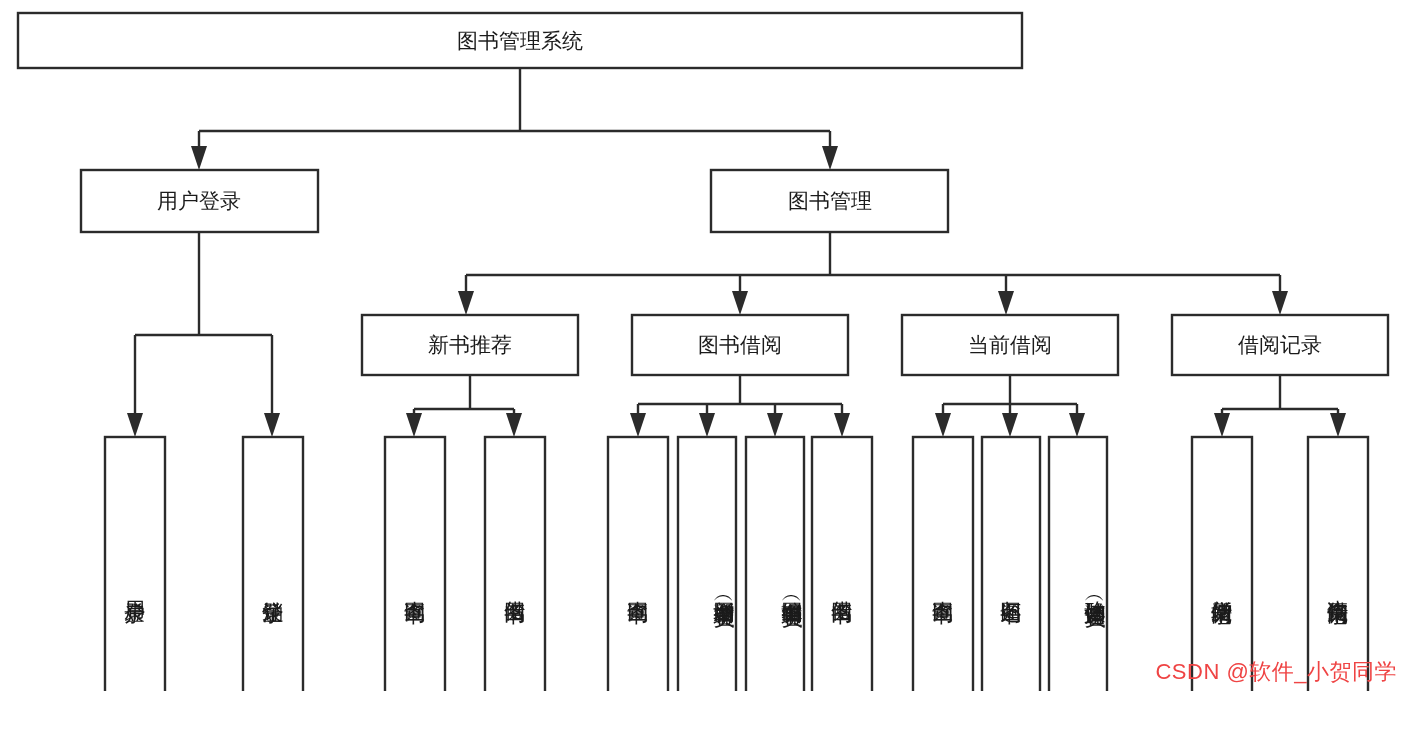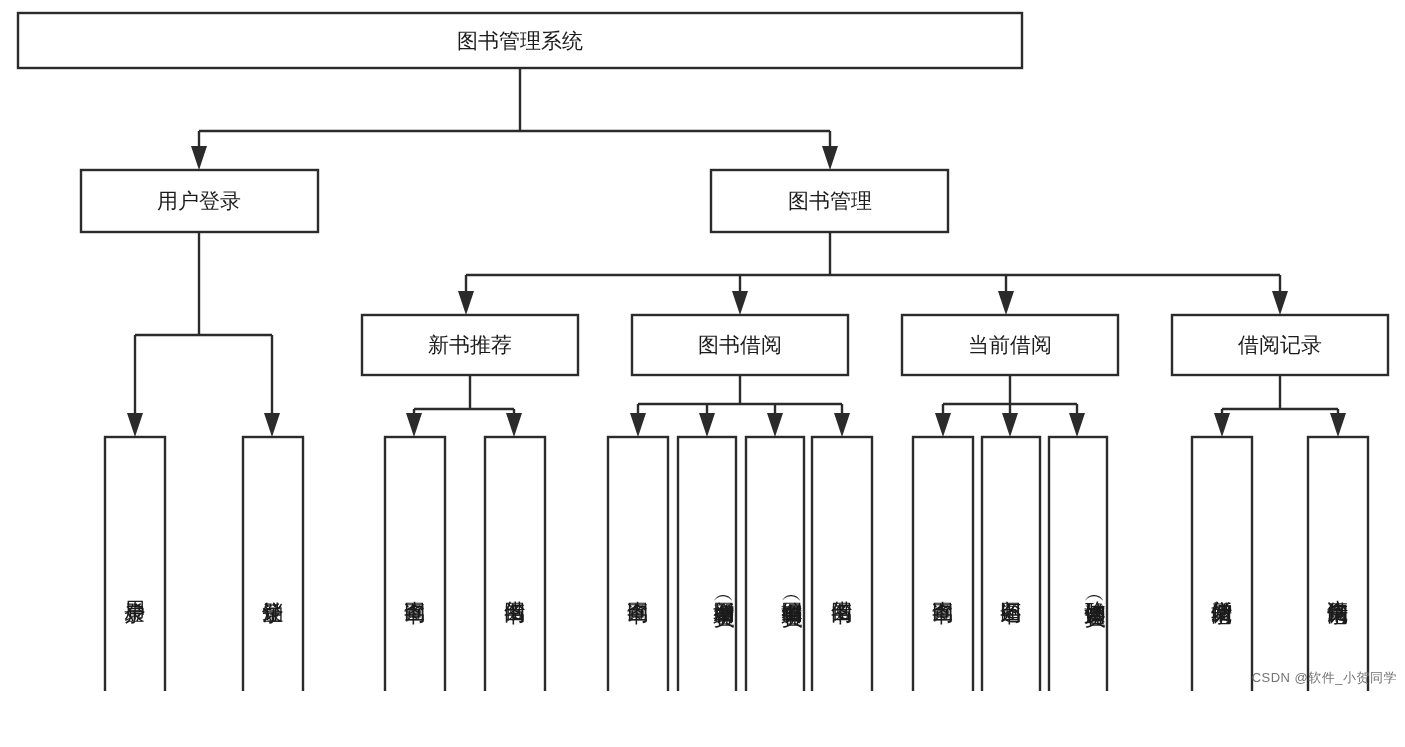--- a/index.html
+++ b/index.html
@@ -66,22 +66,22 @@
   .vlabel.top-align {
     align-items: flex-start;
     padding-top: 4px;
     box-sizing: border-box;
   }
   .watermark {
     position: absolute;
     right: 8px;
     bottom: 4px;
     font-family: "Liberation Sans", "DejaVu Sans", sans-serif;
-    font-size: 13px;
-    color: #737373;
+    font-size: 22px;
+    color: #ef4444;
     letter-spacing: 0.5px;
     white-space: nowrap;
   }
 </style>
 </head>
 <body>
 
 <div id="canvas">
 
   <svg id="diagram" viewBox="0 0 1405 747">

